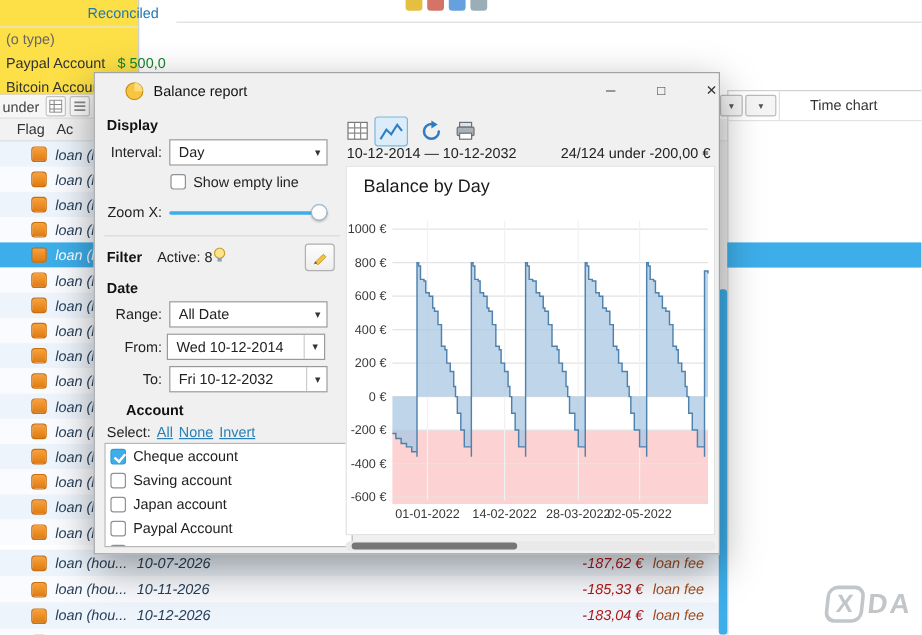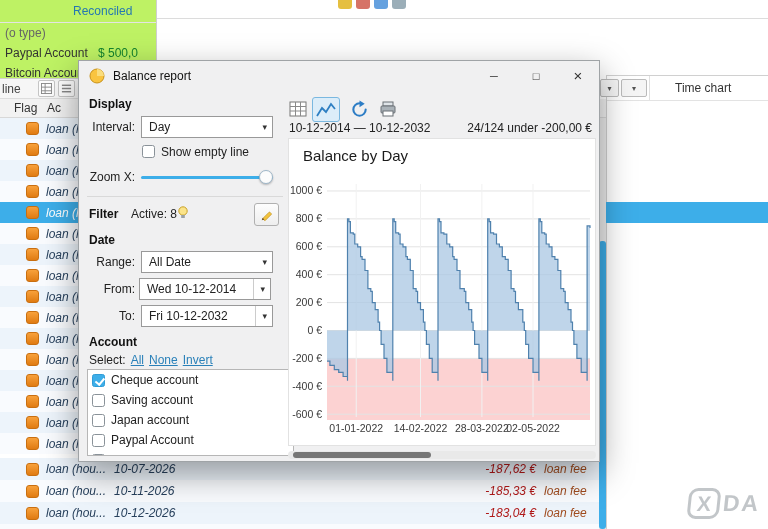--- a/index.html
+++ b/index.html
@@ -4,21 +4,21 @@
 <style>
   html,body{margin:0;padding:0;}
   body{width:768px;height:529px;position:relative;overflow:hidden;background:#ffffff;
        font-family:"Liberation Sans",sans-serif;font-size:12px;color:#222;}
   #stage{position:absolute;inset:0;}
 
   
   .top-line{position:absolute;left:147px;top:18px;width:621px;height:1px;background:#dcdcdc;}
   .top-icon{position:absolute;top:0;width:14px;height:9px;border-radius:0 0 3px 3px;opacity:.85;}
 
-  .top-left-panel{position:absolute;left:0;top:0;width:157px;height:79px;background:#bef264;
+  .top-left-panel{position:absolute;left:0;top:0;width:116px;height:79px;background:#fde047;
     border-right:1px solid #cfcfcf;border-bottom:1px solid #cfcfcf;box-sizing:border-box;}
   .tlp-header{position:absolute;left:0;top:0;width:100%;height:22px;border-bottom:1px solid #e4e4e4;}
   .reconciled{position:absolute;left:73px;top:4px;color:#2577b1;white-space:nowrap;}
   .tlp-row{position:absolute;left:5px;white-space:nowrap;color:#333;}
   .tlp-val{position:absolute;left:98px;color:#15842e;white-space:nowrap;}
 
   .accounts-strip{position:absolute;left:0;top:79px;width:147px;height:20px;background:#f6f6f6;
     border-bottom:1px solid #ddd;box-sizing:border-box;}
   .accounts-strip .strip-label{position:absolute;left:2px;top:3px;color:#444;}
   .strip-btn{position:absolute;top:1px;width:17px;height:17px;background:#fdfdfd;border:1px solid #c5c5c5;
@@ -50,21 +50,21 @@
   .tdate{width:70px;flex:none;white-space:nowrap;}
   .tamount{width:352px;flex:none;text-align:right;color:#b01818;white-space:nowrap;}
   .tcat{margin-left:8px;color:#a04b1e;white-space:nowrap;}
 
   .v-scroll{position:absolute;left:599px;top:118px;width:7px;height:411px;background:#ededed;}
   .v-thumb{position:absolute;left:0;top:30%;width:7px;height:70%;background:#3daee9;border-radius:3px;}
 
   
   .dialog{position:absolute;left:78px;top:60px;width:522px;height:402px;background:#f0f0f1;
     border:1px solid #9fa3a6;box-shadow:0 12px 32px rgba(0,0,0,.38);box-sizing:border-box;}
-  .titlebar{position:absolute;left:0;top:0;width:100%;height:30px;display:flex;align-items:center;}
+  .titlebar{position:absolute;left:0;top:0;width:100%;height:30px;display:flex;align-items:center;padding-left:15px;}
   .app-icon{margin-left:10px;width:16px;height:16px;flex:none;}
   .dlg-title{margin-left:8px;font-size:12px;color:#111;}
   .win-btns{margin-left:auto;display:flex;height:30px;}
   .win-btn{width:42px;text-align:center;line-height:30px;font-size:11px;color:#333;}
   .win-btn.close{font-size:15px;}
 
   .heading{position:absolute;font-weight:bold;color:#111;}
   .lbl{position:absolute;left:0;width:56px;text-align:right;color:#222;}
   .combo{position:absolute;box-sizing:border-box;height:22px;background:#fff;border:1px solid #999;
     display:flex;align-items:center;justify-content:space-between;padding:0 5px 0 7px;}
@@ -130,21 +130,21 @@
       <span class="reconciled"></span>
       <span class="reconciled">Reconciled</span>
     </div>
     <span class="tlp-row" style="top:26px;color:#666;">(o type)</span>
     <span class="tlp-row" style="top:46px;">Paypal Account</span>
     <span class="tlp-val" style="top:46px;">$ 500,0</span>
     <span class="tlp-row" style="top:66px;">Bitcoin Account</span>
   </div>
 
   <div class="accounts-strip">
-    <span class="strip-label">line</span>
+    <span class="strip-label">under</span>
     <div class="strip-btn" style="left:38px;">
       <svg width="11" height="11" viewBox="0 0 12 12">
           <rect x="0.5" y="0.5" width="11" height="11" fill="#fff" stroke="#888"></rect>
           <line x1="0.5" y1="4.5" x2="11.5" y2="4.5" stroke="#888"></line>
           <line x1="0.5" y1="8.5" x2="11.5" y2="8.5" stroke="#888"></line>
           <line x1="4.5" y1="0.5" x2="4.5" y2="11.5" stroke="#888"></line>
         </svg>
     </div>
     <div class="strip-btn" style="left:58px;">
       <svg width="11" height="11" viewBox="0 0 12 12">
@@ -329,21 +329,21 @@
       <span>Wed 10-12-2014</span>
       <span class="arrow">▾</span>
     </div>
 
     <span class="lbl" style="top:248px;">To:</span>
     <div class="combo datecombo" style="left:62px;top:244px;width:132px;">
       <span>Fri 10-12-2032</span>
       <span class="arrow">▾</span>
     </div>
 
-    <span class="heading" style="left:10px;top:274px;text-align:center;">Account</span>
+    <span class="heading" style="left:26px;top:274px;text-align:center;">Account</span>
     <div style="position:absolute;left:10px;top:292px;">
       <span>Select:</span><span id="select-links"><span class="link">All</span><span class="link">None</span><span class="link">Invert</span></span>
     </div>
     <div id="account-list">
         <div class="acct-item">
           <span class="cb on"></span>
           <span class="acct-label">Cheque account</span>
         </div>
         <div class="acct-item">
           <span class="cb"></span>

